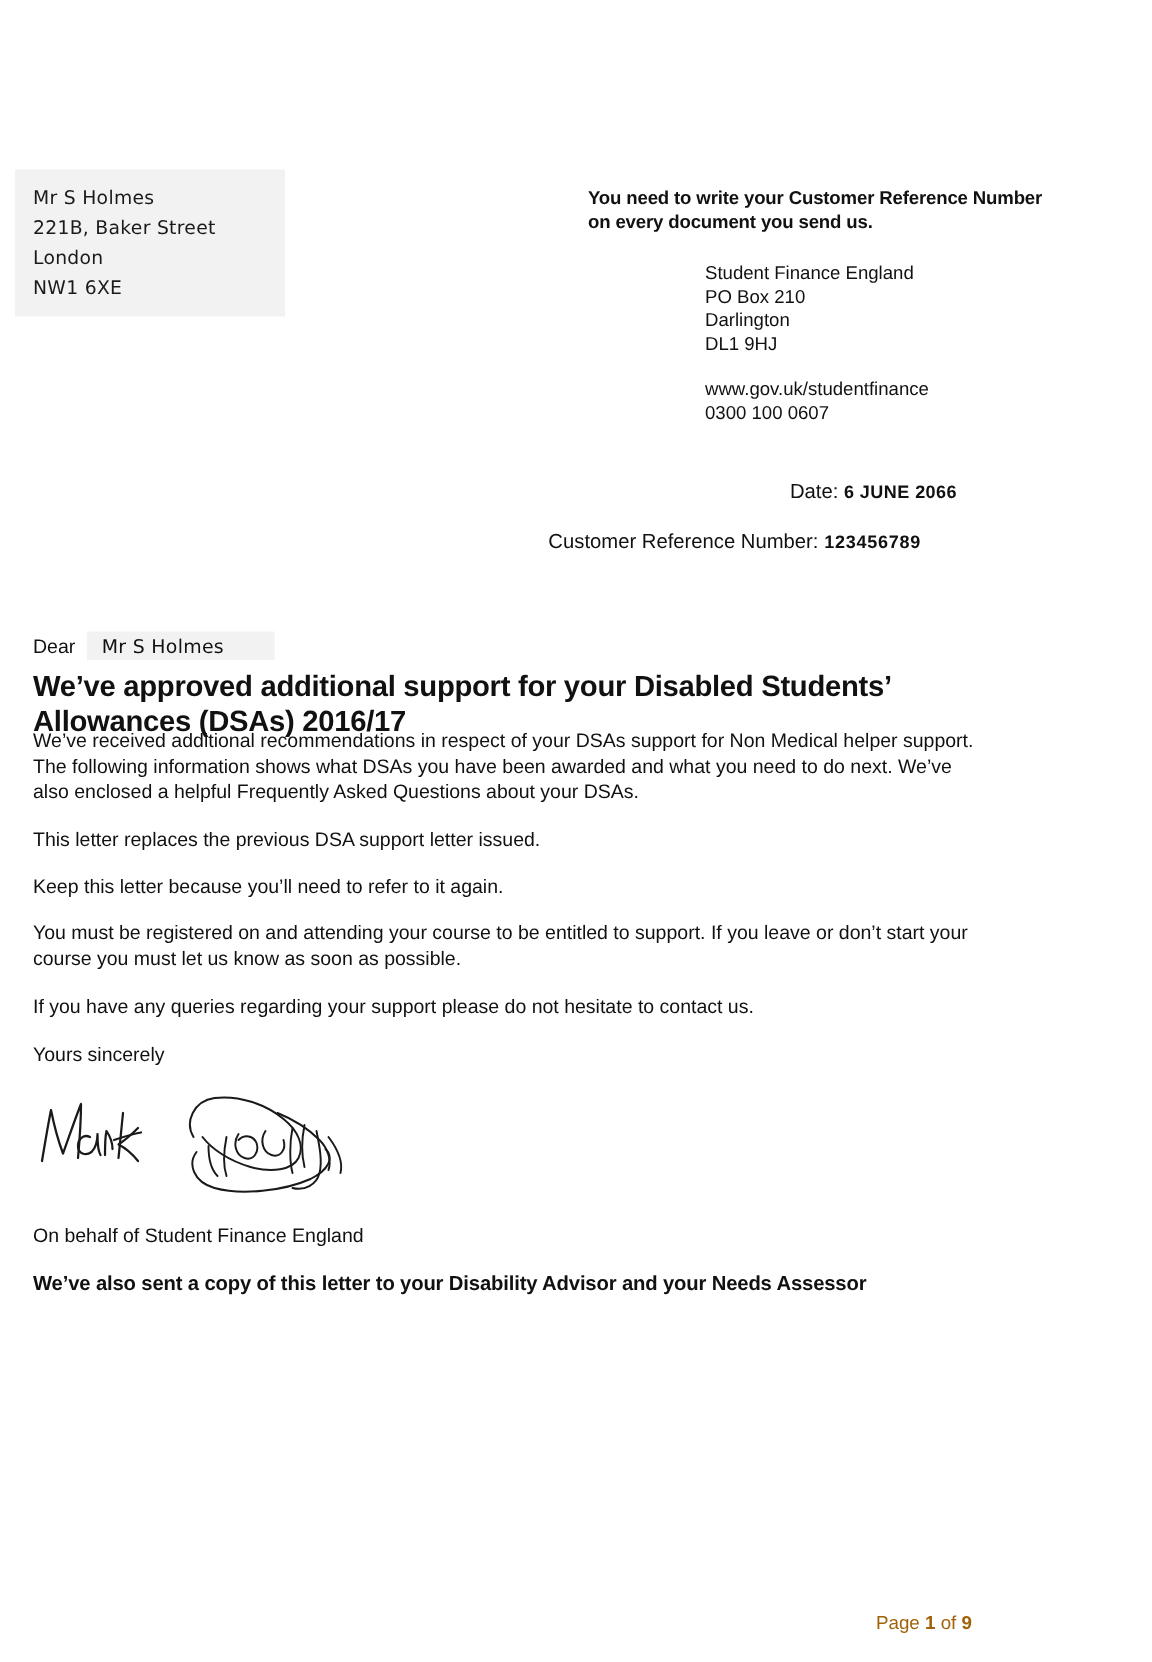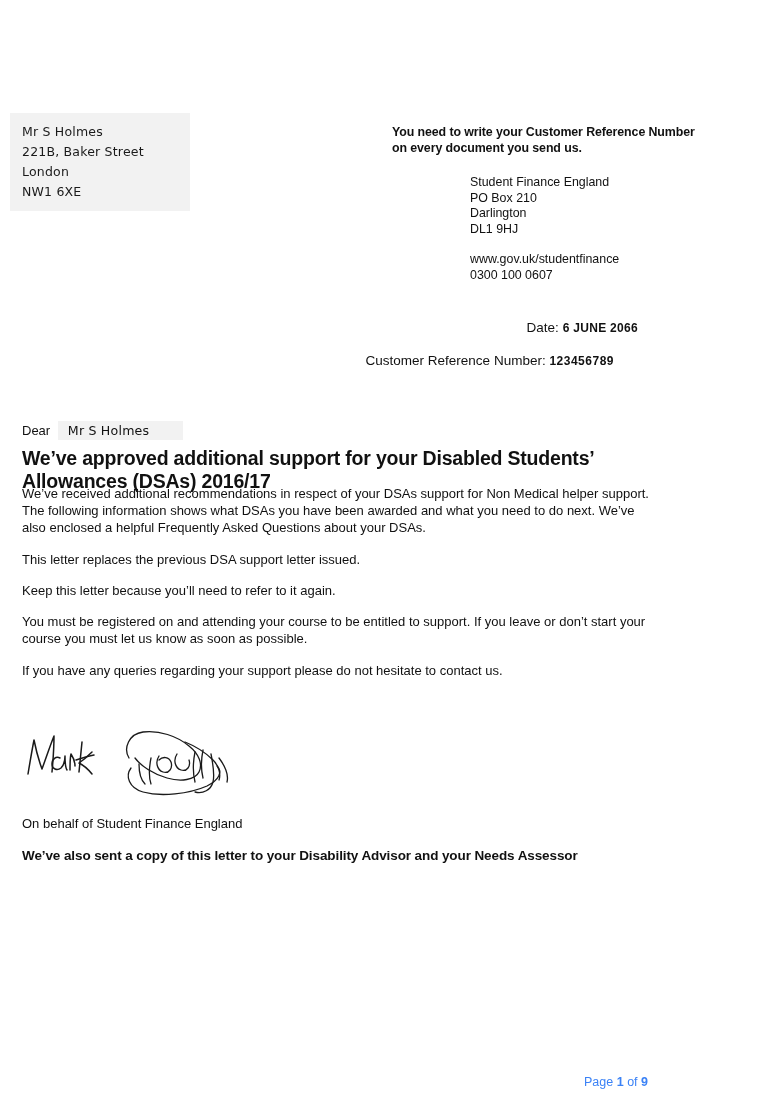--- a/index.html
+++ b/index.html
@@ -155,21 +155,21 @@
     font-weight: bold;
     letter-spacing: -0.1px;
   }
 
   
   .page-footer {
     position: absolute;
     right: 56px;
     top: 1075px;
     font-size: 12.5px;
-    color: #3b82f6;
+    color: #a16207;
     white-space: nowrap;
   }
   .page-footer b { font-weight: bold; }
 </style>
 </head>
 <body>
 
 <div class="page">
 
   <div class="addr-block"></div>
@@ -208,20 +208,21 @@
   </div>
 
   <div class="heading">We’ve approved additional support for your Disabled Students’ Allowances (DSAs) 2016/17</div>
 
   <div class="body-text">
     <p>We’ve received additional recommendations in respect of your DSAs support for Non Medical helper support. The following information shows what DSAs you have been awarded and what you need to do next. We’ve also enclosed a helpful Frequently Asked Questions about your DSAs.</p>
     <p class="tight">This letter replaces the previous DSA support letter issued.</p>
     <p class="tight">Keep this letter because you’ll need to refer to it again.</p>
     <p>You must be registered on and attending your course to be entitled to support. If you leave or don’t start your course you must let us know as soon as possible.</p>
     <p>If you have any queries regarding your support please do not hesitate to contact us.</p>
+    <p>Yours sincerely</p>
   </div>
 
   <div class="signatures">
     <svg width="230" height="72" viewBox="0 0 230 72" fill="none" stroke="#1a1a1a" stroke-width="1.5" stroke-linecap="round" stroke-linejoin="round">
 
       <path d="M8 46 C10 34 12 22 14 12 C16 22 19 33 22 41 C26 30 30 18 34 8 C34 20 33 33 32 44"></path>
       <path d="M40 30 C36 28 32 31 32 36 C32 41 37 43 41 40 C44 37 45 32 45 28 C45 33 45 39 47 42"></path>
       <path d="M50 42 C50 36 50 30 51 26 C53 29 55 33 55 38"></path>
       <path d="M62 14 C61 24 60 34 59 44"></path>
       <path d="M72 24 C67 29 62 33 59 35 C63 37 68 41 72 46"></path>

